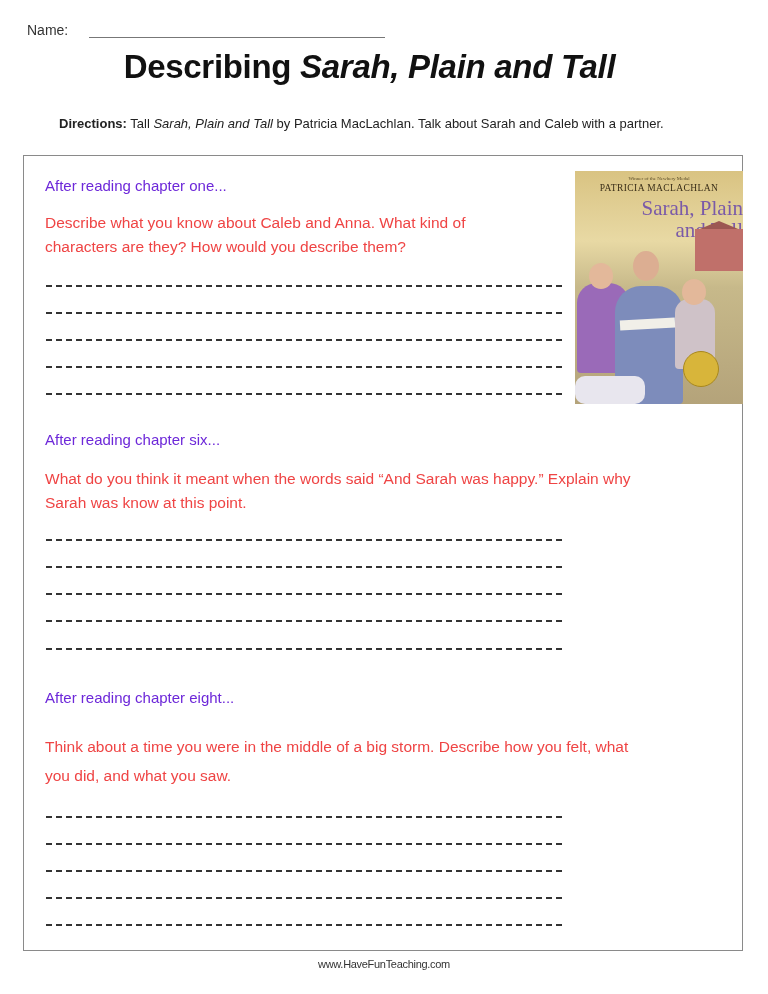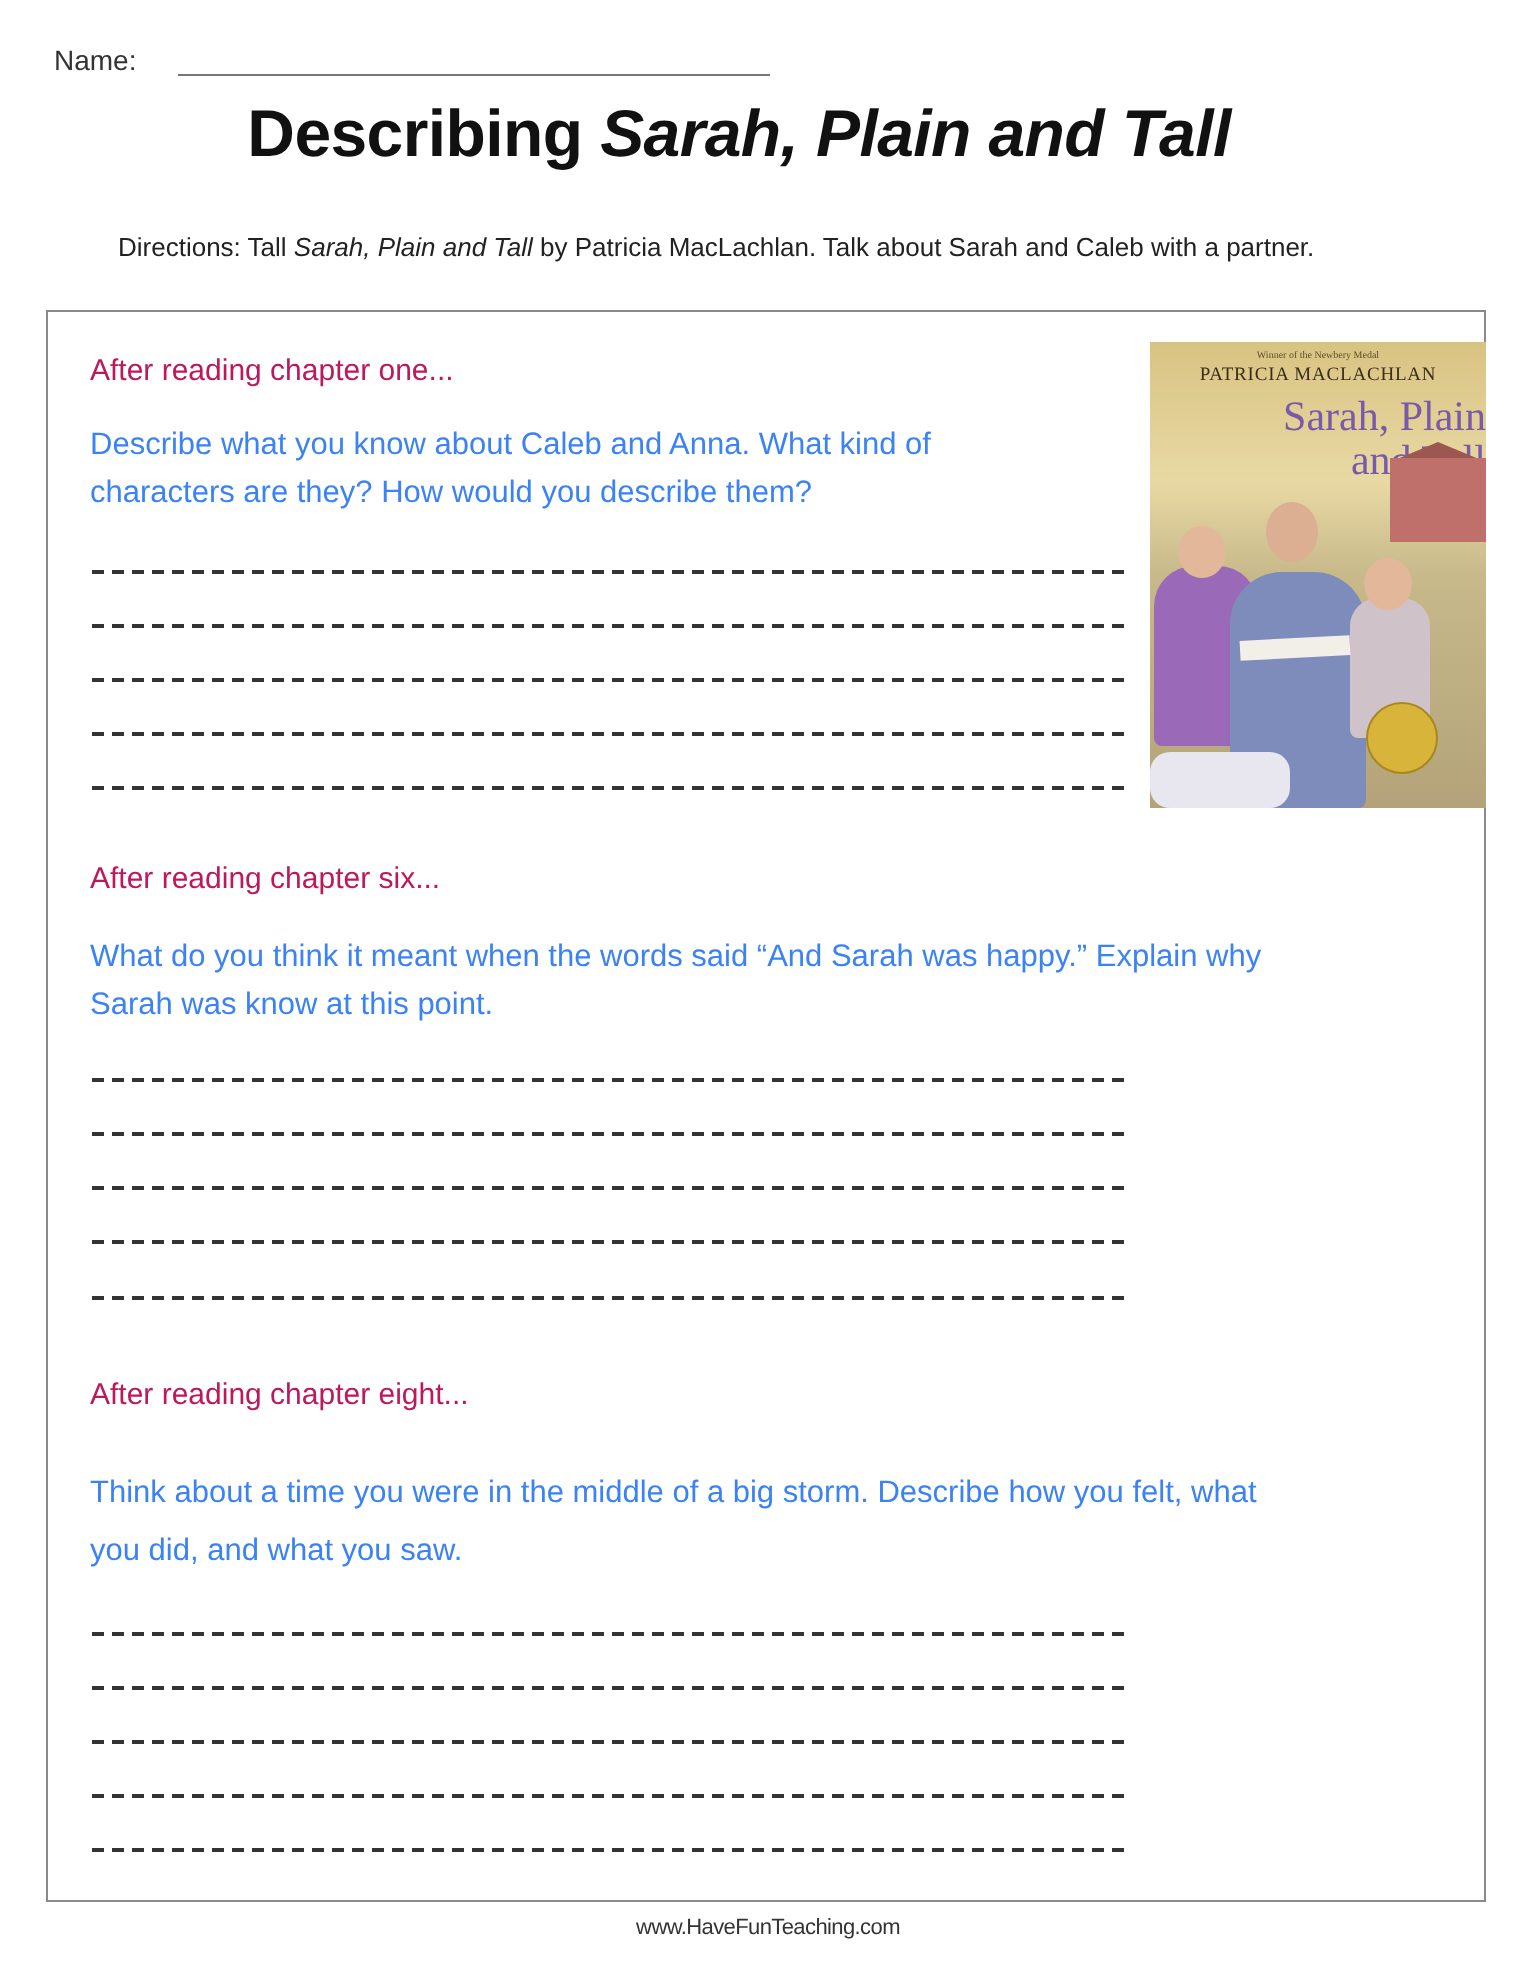--- a/index.html
+++ b/index.html
@@ -10,28 +10,28 @@
     .name-row { position: absolute; left: 27px; top: 22px; font-size: 14px; color: #333; text-align: right; }
     .name-line { position: absolute; left: 89px; top: 37px; width: 296px; border-top: 1px solid #777; }
     .title {
       position: absolute; left: 0; width: 739px; top: 48px; text-align: center;
       font-size: 33px; font-weight: bold; color: #111; letter-spacing: -0.3px;
     }
     .title .ital { font-style: italic; }
     .directions {
       position: absolute; left: 27px; top: 116px; font-size: 13px; color: #222; white-space: nowrap;
     }
-    .directions b { font-weight: normal; padding-left: 32px; }
+    .directions b { font-weight: bold; padding-left: 32px; }
     .directions i { font-style: italic; }
     .box {
       position: absolute; left: 23px; top: 155px; width: 720px; height: 796px;
       border: 1px solid #8a8a8a; box-sizing: border-box;
     }
-    .section-heading { position: absolute; left: 45px; font-size: 15px; color: #be185d; font-weight: normal; }
-    .prompt { position: absolute; left: 45px; font-size: 15.5px; color: #3b82f6; line-height: 24px; }
+    .section-heading { position: absolute; left: 45px; font-size: 15px; color: #6d28d9; font-weight: normal; }
+    .prompt { position: absolute; left: 45px; font-size: 15.5px; color: #ef4444; line-height: 24px; }
     .answer-line {
       position: absolute; left: 46px; width: 516px; height: 0;
       border-top: 2px dashed #333;
     }
     .cover {
       position: absolute; left: 575px; top: 171px; width: 168px; height: 233px;
       background: linear-gradient(180deg, #d9c382 0%, #e8d9a4 30%, #c7b98a 50%, #b4a37a 100%);
       overflow: hidden;
     }
     .cover .award { position: absolute; top: 5px; left: 0; width: 100%; text-align: center; font-size: 5px; color: #5a4c2a; font-family: "Liberation Serif", serif; }

